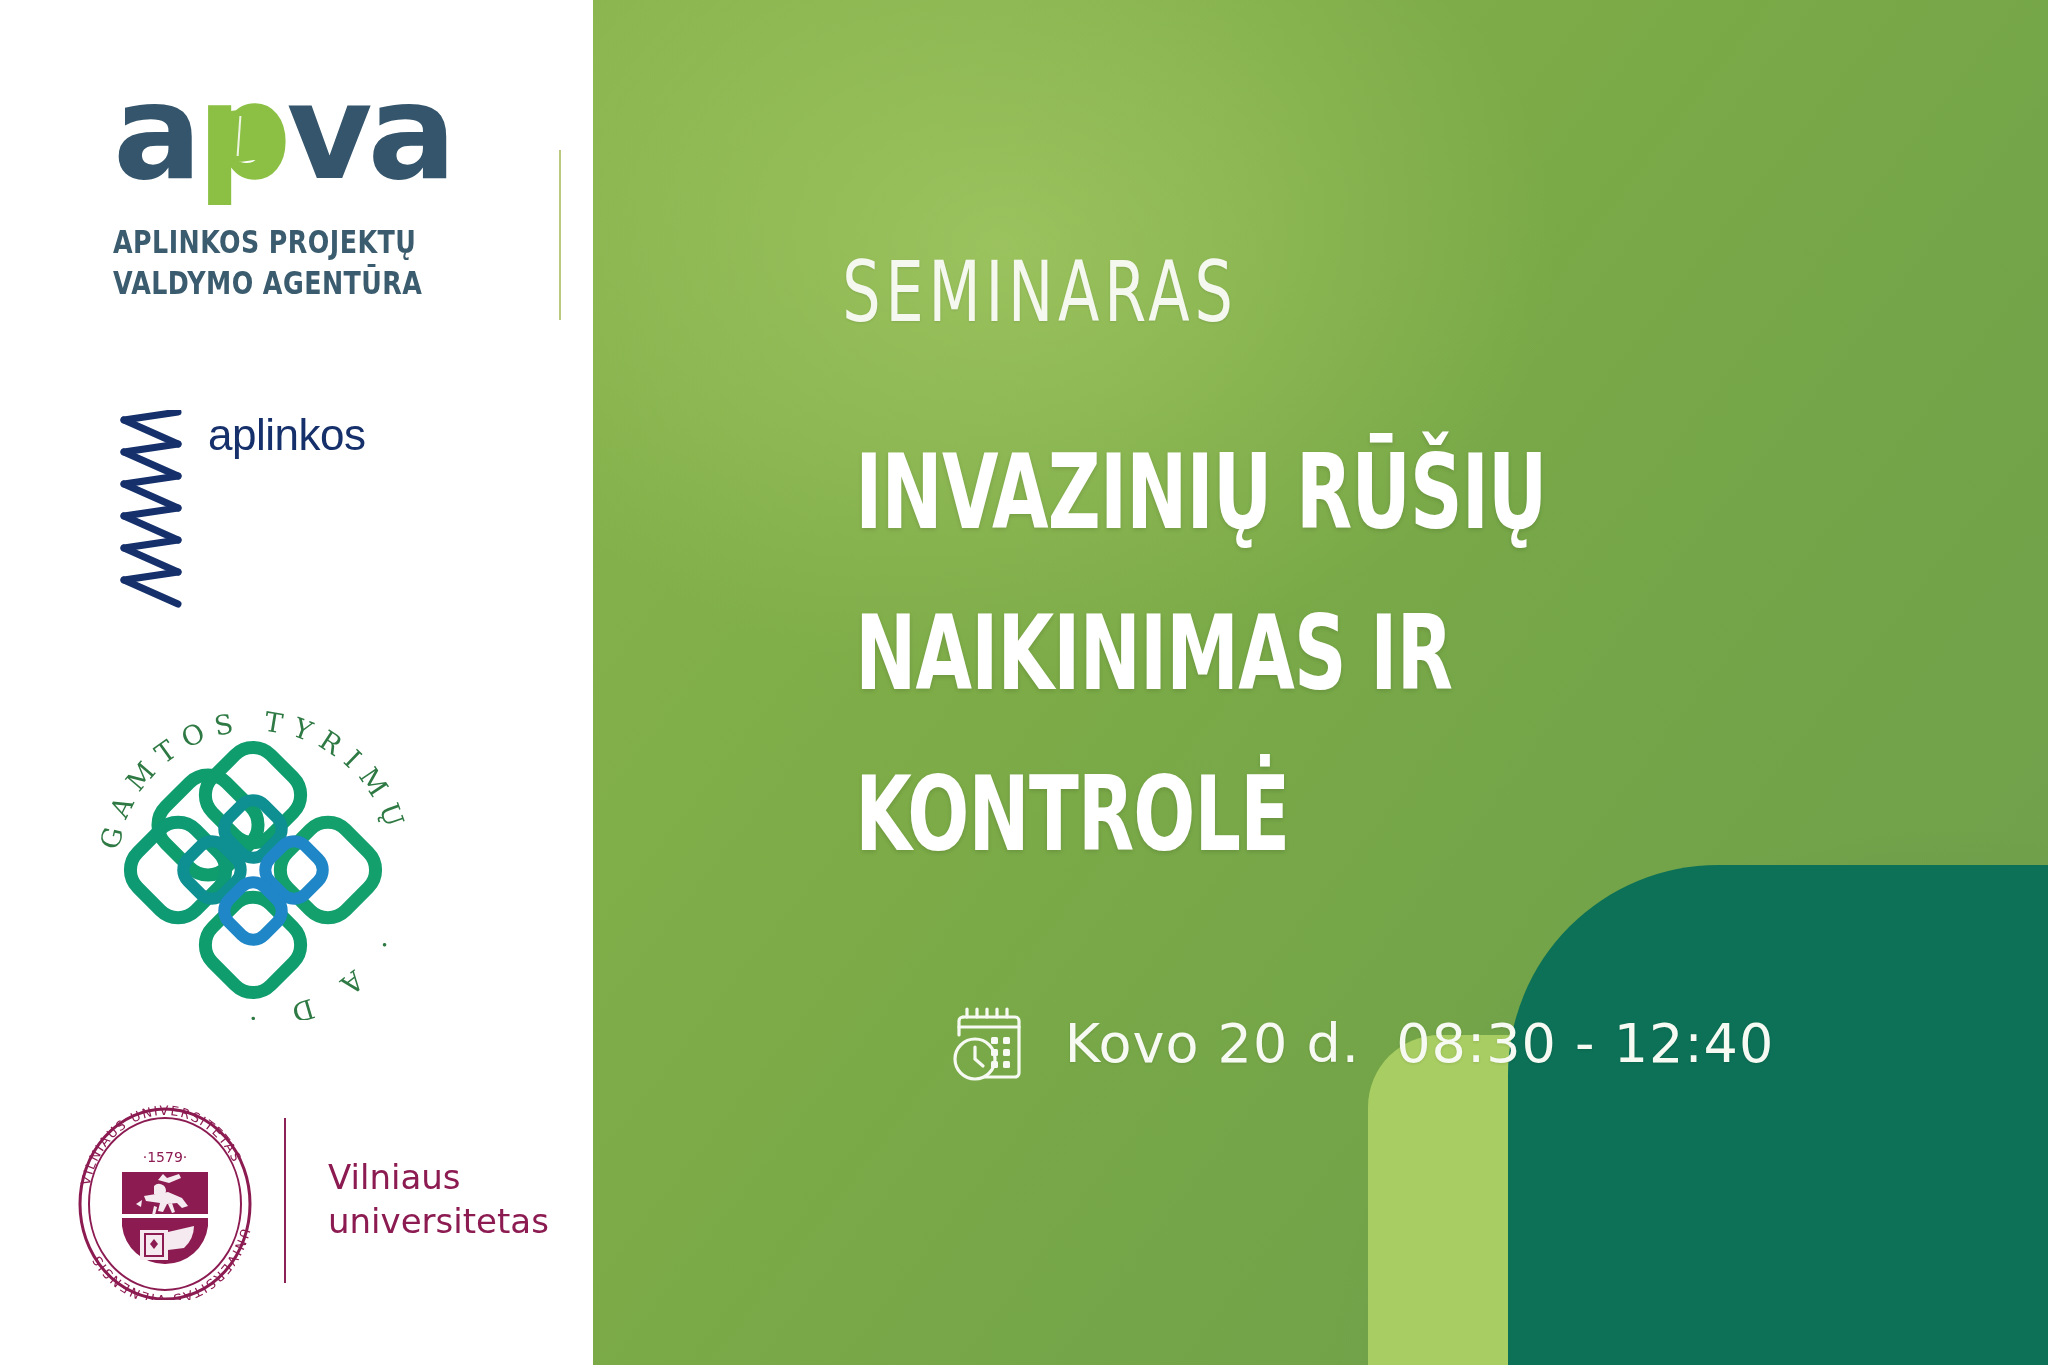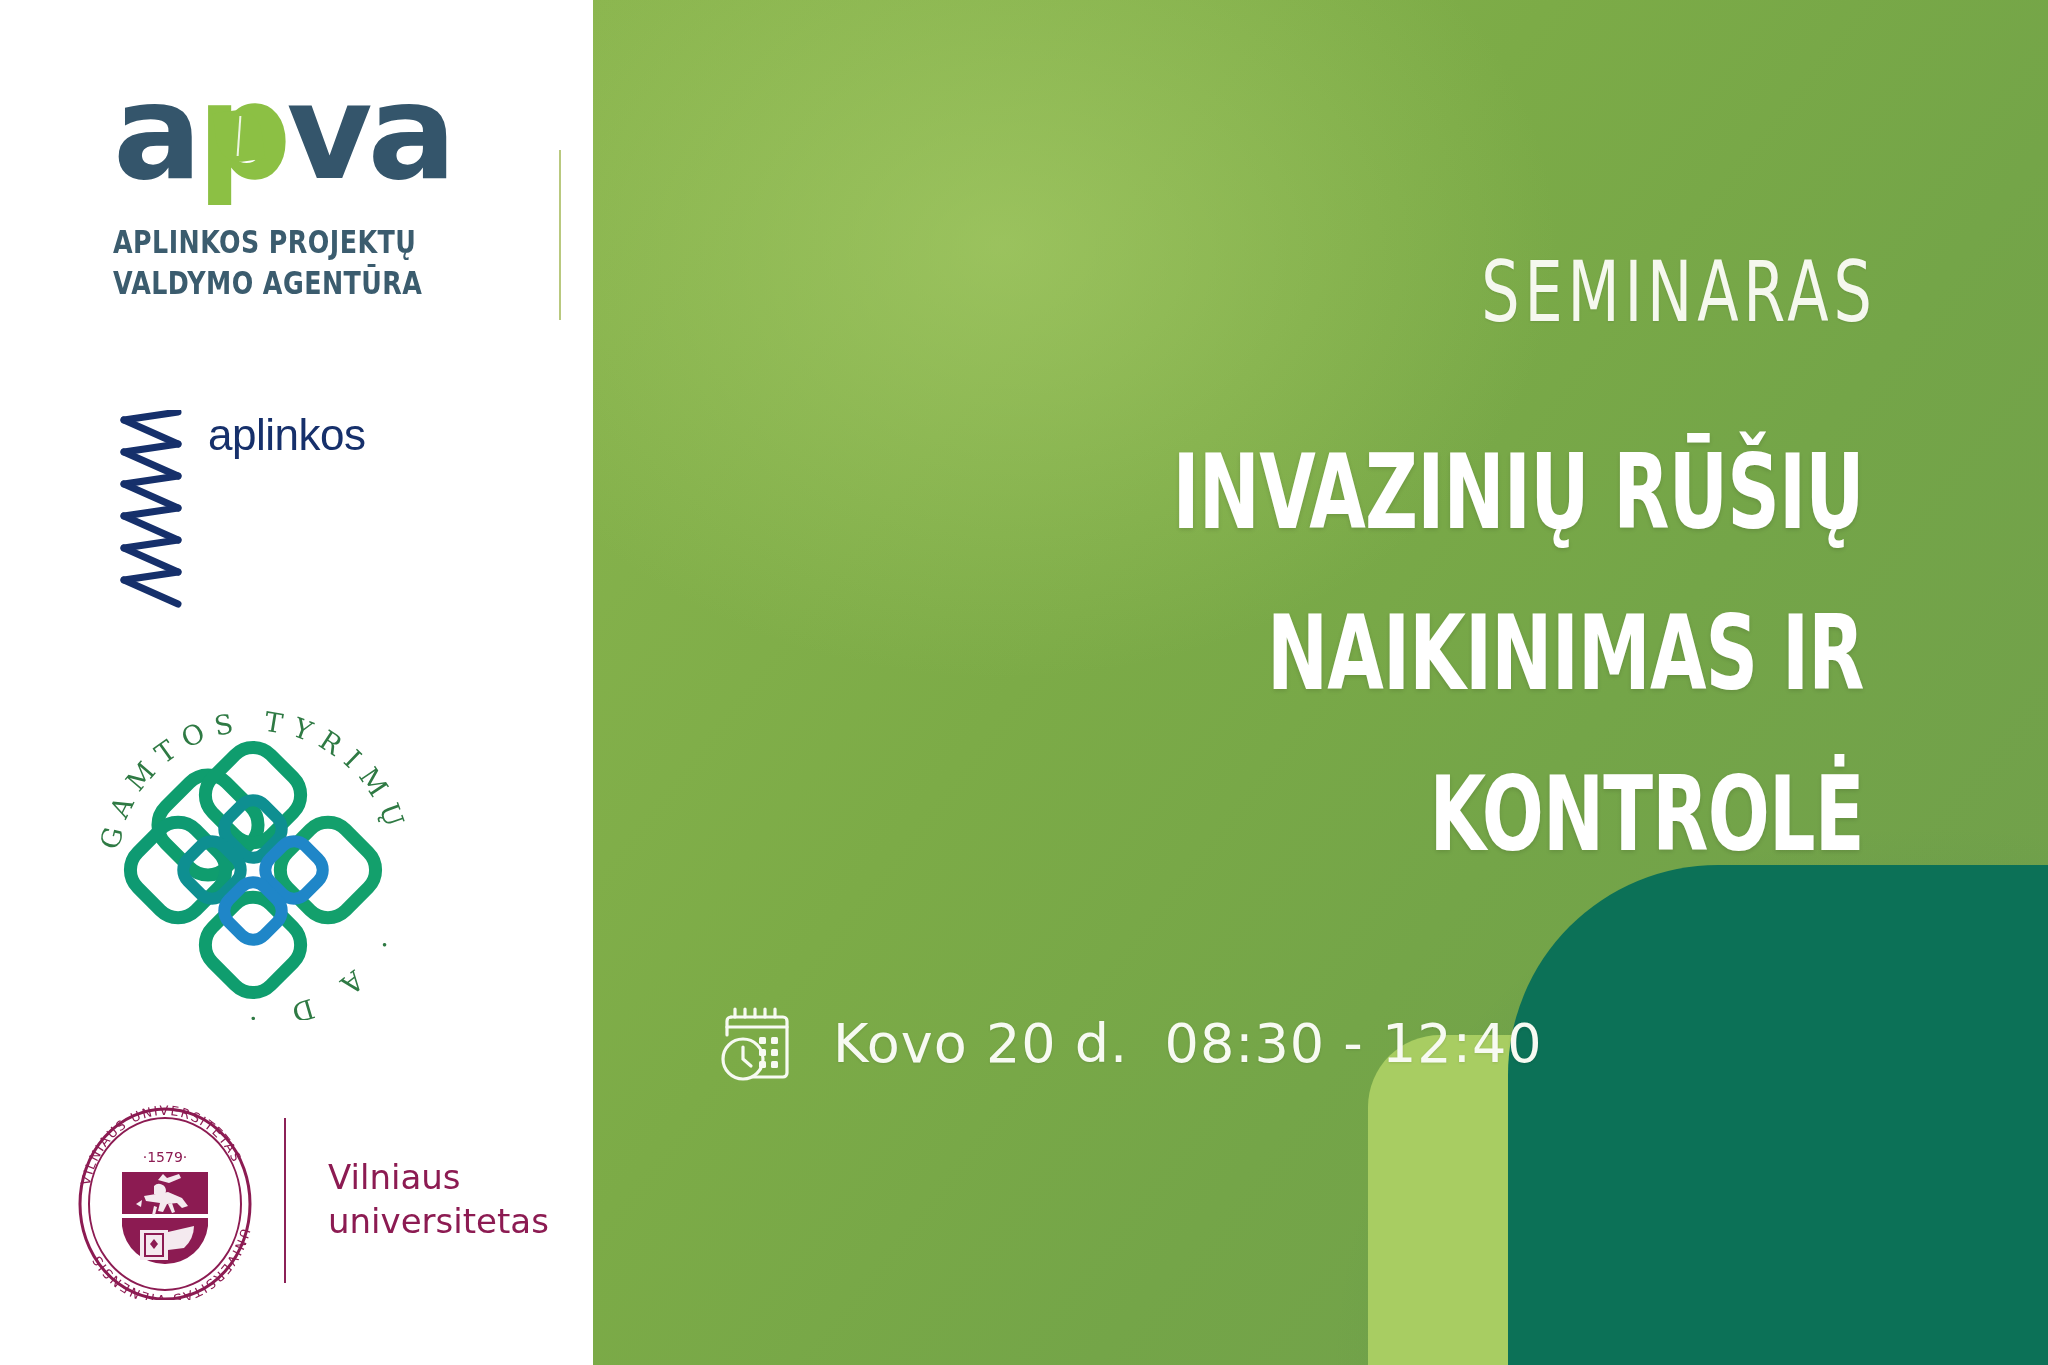--- a/index.html
+++ b/index.html
@@ -122,21 +122,21 @@
     width:300px; height:420px;
     background:#a8cd62;
     border-radius:72px 0 0 0;
   }
 
   
   .content {
     position:relative;
     z-index:5;
     padding:250px 42px 0 120px;
-    text-align:right;
+    text-align:left;
     color:#ffffff;
   }
   .kicker {
     font-family:"DejaVu Sans Condensed","Liberation Sans Narrow","Liberation Sans", sans-serif;
     font-weight:300;
     font-size:84px;
     letter-spacing:6px;
     line-height:1;
     color:#f5f8ee;
     transform:scaleX(.80);
@@ -148,21 +148,21 @@
     font-weight:bold;
     font-size:104px;
     line-height:1.55;
     letter-spacing:-1px;
     color:#ffffff;
     transform:scaleX(.78);
     text-shadow:0 2px 5px rgba(0,0,0,.12);
   }
   .title .ln { display:block; }
 
-  .meta { margin-top:105px; display:flex; flex-direction:row; align-items:center; gap:30px; }
+  .meta { margin-top:105px; display:flex; flex-direction:column; align-items:center; gap:30px; }
   .meta-row { display:flex; align-items:center; gap:34px; }
   .meta-icon { width:86px; height:86px; flex:0 0 86px; }
   .meta-text {
     font-family:"DejaVu Sans","Liberation Sans", sans-serif;
     font-weight:400;
     font-size:54px;
     line-height:1;
     letter-spacing:1px;
     color:#f7faf2;
     white-space:pre;

